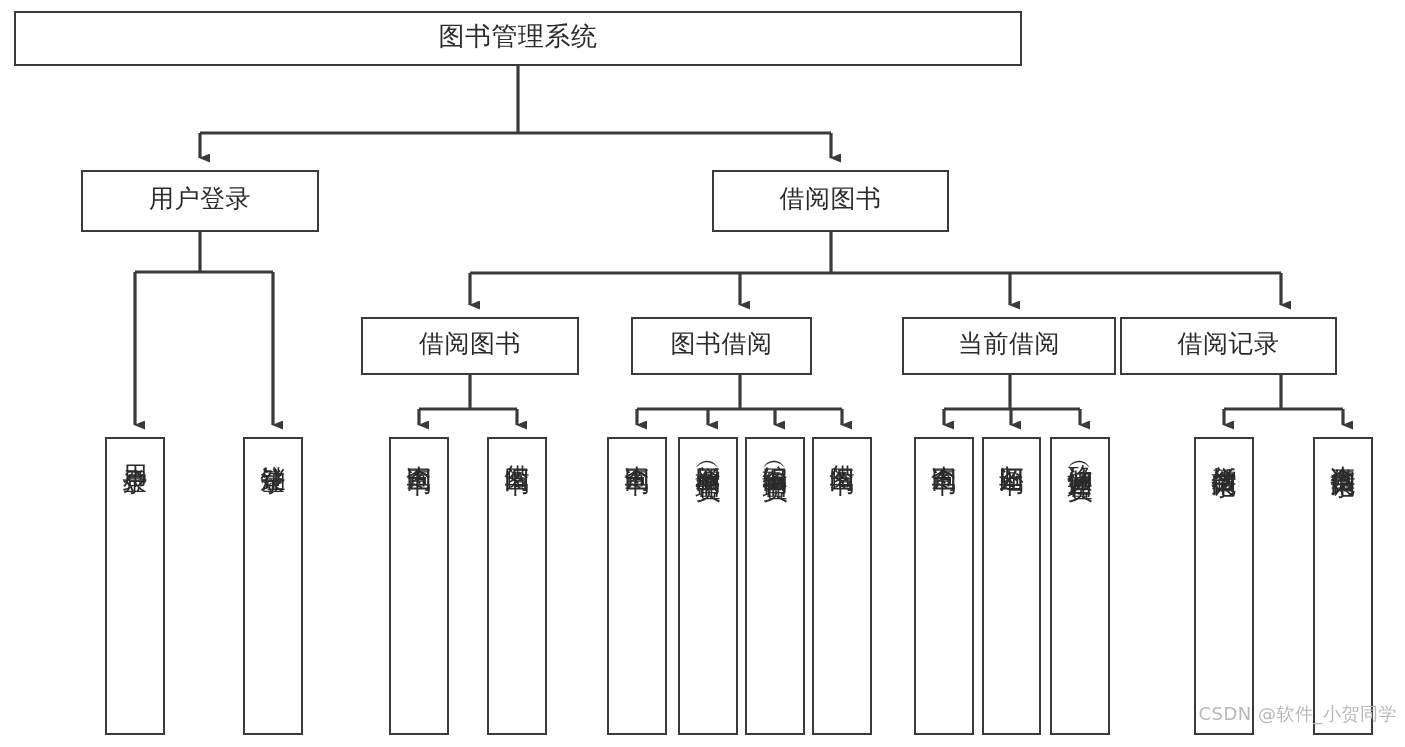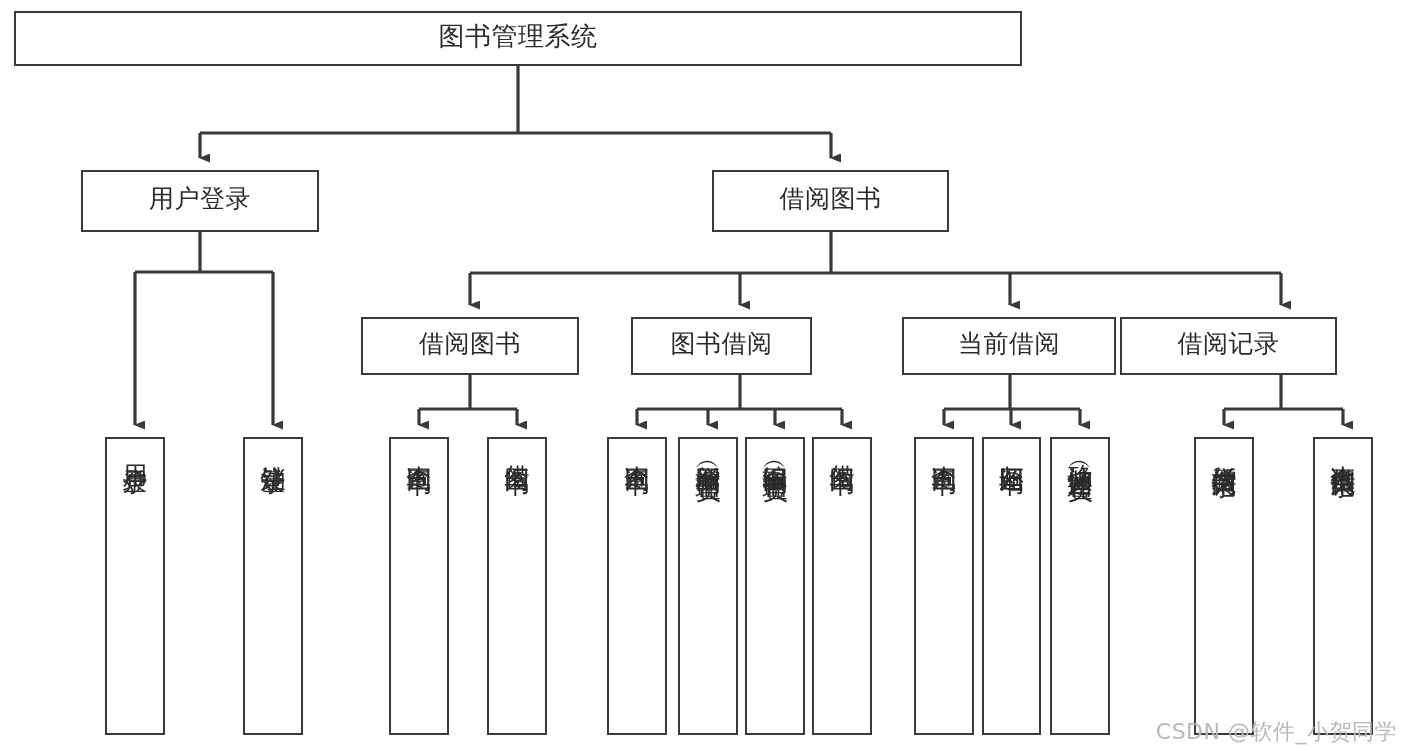--- a/index.html
+++ b/index.html
@@ -63,22 +63,22 @@
     writing-mode: vertical-rl;
     text-orientation: upright;
     font-size: 25px;
     letter-spacing: 2px;
     line-height: 1;
     white-space: pre;
   }
   #watermark {
     position: absolute;
     right: 8px;
-    bottom: 0;
-    font-size: 22px;
+    bottom: 21px;
+    font-size: 18px;
     color: #b8b8b8;
     letter-spacing: 0.5px;
     user-select: none;
     white-space: nowrap;
   }
 </style>
 </head>
 <body>
 
 <div id="diagram-canvas">

